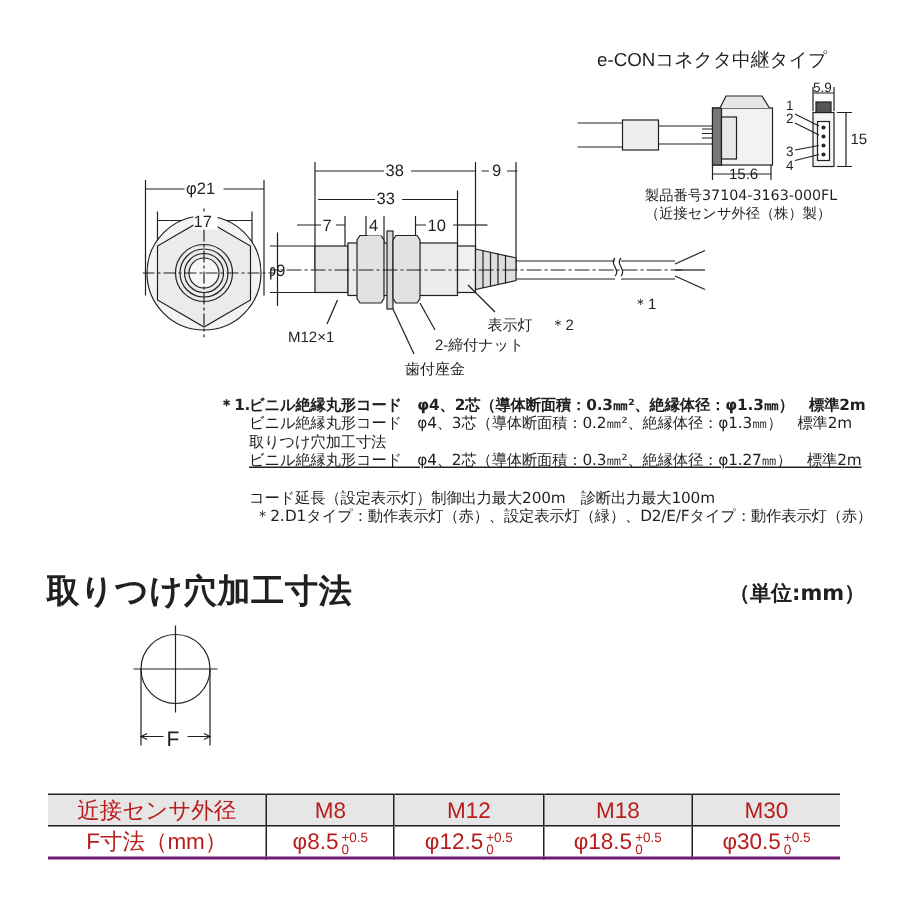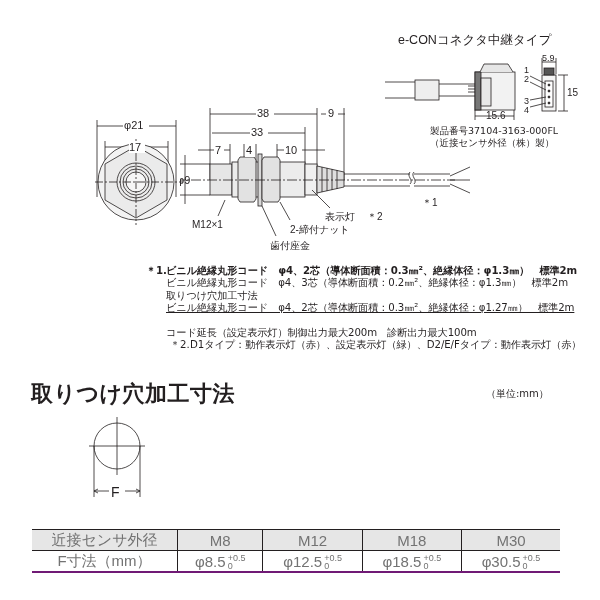--- a/index.html
+++ b/index.html
@@ -2,24 +2,24 @@
 <html><head>
 <meta charset="utf-8">
 <style>
   html, body { margin:0; padding:0; background:#ffffff; }
   body { width:600px; height:600px; position:relative; overflow:hidden;
          font-family:"DejaVu Sans", "Liberation Sans", sans-serif; color:#231f20; }
   .abs { position:absolute; }
   svg text { font-family:"Liberation Sans", "DejaVu Sans", sans-serif; fill:#231f20; }
   .note-line { position:absolute; left:0; font-size:10.2px; line-height:12.4px; white-space:nowrap; color:#231f20; letter-spacing:-0.1px; }
   .section-title { position:absolute; left:31px; top:379px; font-size:22px; font-weight:bold; letter-spacing:0.5px; }
-  .unit-label { position:absolute; left:486px; top:387px; font-size:10px; font-weight:normal; }
+  .unit-label { position:absolute; left:486px; top:387px; font-size:14px; font-weight:bold; }
   table.hole { position:absolute; left:32px; top:529px; width:528px; border-collapse:collapse;
                font-family:"Liberation Sans", "DejaVu Sans", sans-serif; }
-  table.hole td { border-left:1px solid #231f20; font-size:15px; text-align:center; height:20px; padding:0; color:#737373; }
+  table.hole td { border-left:1px solid #231f20; font-size:15px; text-align:center; height:20px; padding:0; color:#b91c1c; }
   table.hole td:first-child { border-left:none; width:145px; }
   table.hole tr.head td { background:#e6e6e6; border-bottom:1px solid #231f20; }
   table.hole tr.head { border-top:1px solid #231f20; }
   table.hole tr.val { border-bottom:2px solid #701a75; }
   .tol { display:inline-block; vertical-align:top; font-size:9px; line-height:8px; text-align:left; margin-left:2px; position:relative; top:1px; }
   .tol span { display:block; }
 </style>
 </head>
 <body>
 

